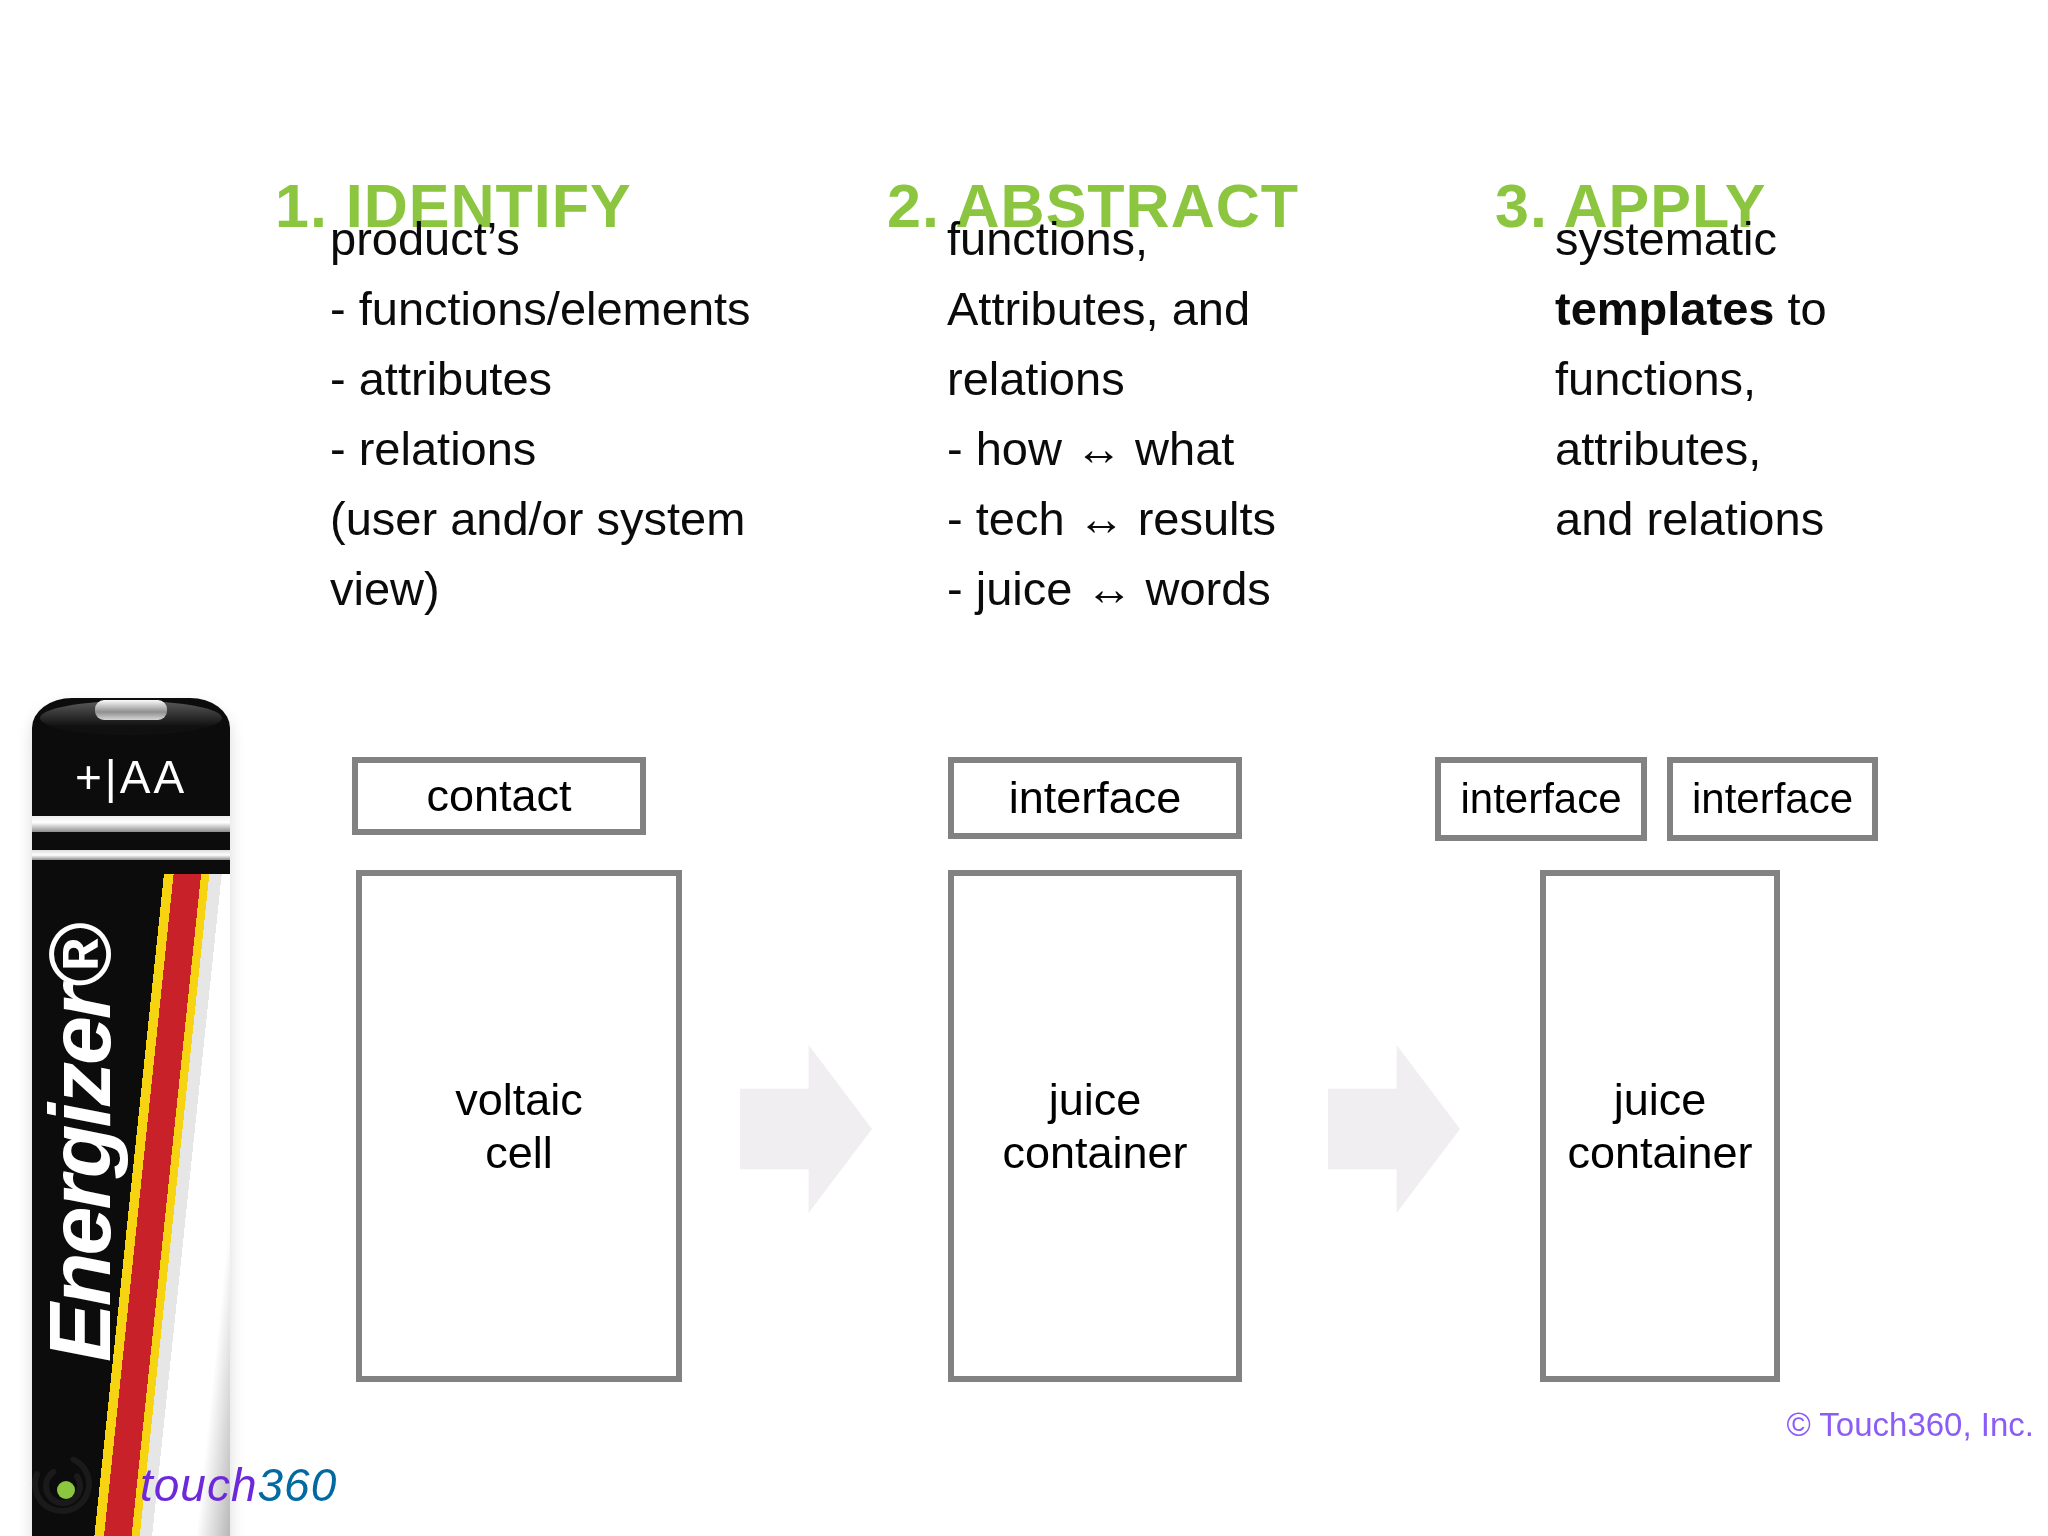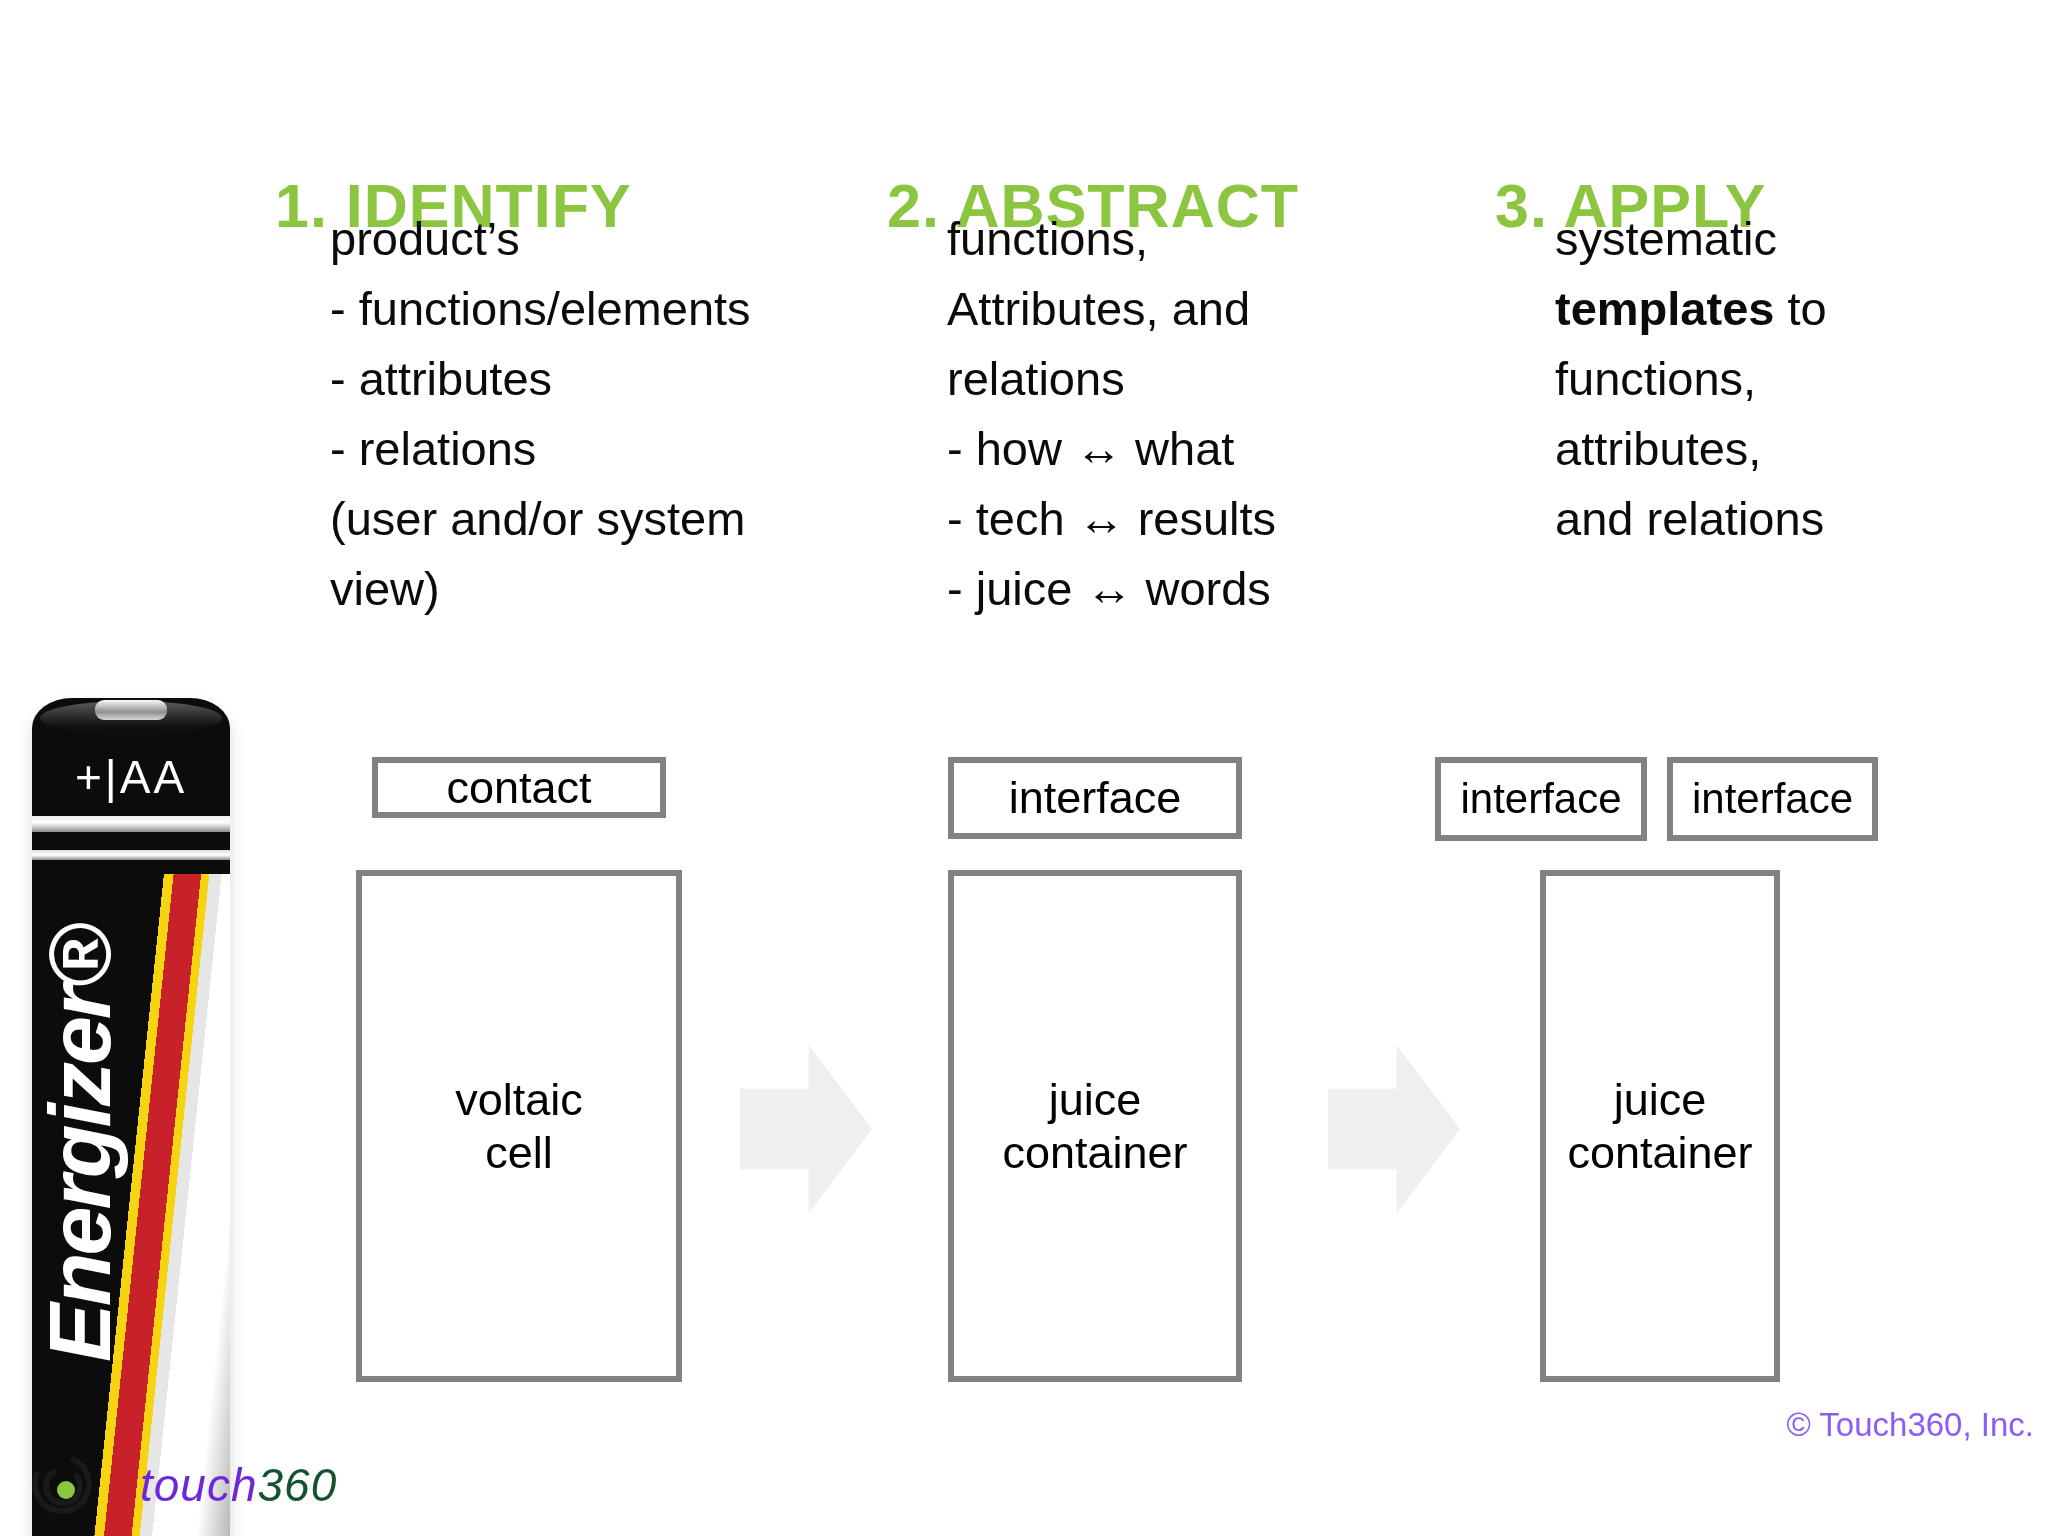--- a/index.html
+++ b/index.html
@@ -18,21 +18,21 @@
     color:#0b0b0b;white-space:nowrap;
   }
   .col1-b{left:330px}.col2-b{left:947px}.col3-b{left:1555px}
   .b{font-weight:700}
   
   .box{
     position:absolute;background:#ffffff;border:6px solid #828282;
     display:flex;align-items:center;justify-content:center;text-align:center;
     font-size:45px;color:#000;white-space:pre-line;line-height:1.18;box-sizing:border-box;
   }
-  #box-contact {left:372px;top:757px;width:294px;height:61px}
+  #box-contact {left:352px;top:757px;width:294px;height:78px}
   #box-voltaic {left:356px;top:870px;width:326px;height:512px}
   #box-iface2  {left:948px;top:757px;width:294px;height:82px}
   #box-juice2  {left:948px;top:870px;width:294px;height:512px}
   #box-iface3a {left:1435px;top:757px;width:212px;height:84px;font-size:42px}
   #box-iface3b {left:1667px;top:757px;width:211px;height:84px;font-size:42px}
   #box-juice3  {left:1540px;top:870px;width:240px;height:512px}
   
   .arrow{
     position:absolute;width:132px;height:168px;background:#f0eef0;
     clip-path:polygon(0 26%,52% 26%,52% 0,100% 50%,52% 100%,52% 74%,0 74%);
@@ -82,21 +82,21 @@
     position:absolute;left:-212px;top:398px;width:520px;height:96px;
     transform:rotate(-90deg);color:#ffffff;font-size:88px;font-weight:700;
     font-style:italic;text-align:center;line-height:96px;letter-spacing:-3px;
     white-space:nowrap;
   }
   
   .logo{position:absolute;left:30px;top:1452px;display:flex;align-items:center;}
   .logo-icon{width:66px;height:66px;margin-right:8px;}
   .logo-text{font-size:46px;font-style:italic;letter-spacing:1px;}
   .logo-touch{color:#6d28d9;font-weight:400;margin-left:36px;}
-  .logo-360{color:#14532d;font-weight:400;}
+  .logo-360{color:#0369a1;font-weight:400;}
   .copyright{position:absolute;right:14px;top:1406px;font-size:33px;color:#8b5cf6;}
 </style>
 </head>
 <body>
 
 <h2 class="heading col1-h">1. IDENTIFY</h2>
 <div class="body-block col1-b">
   <div>product’s</div>
   <div>- functions/elements</div>
   <div>- attributes</div>

